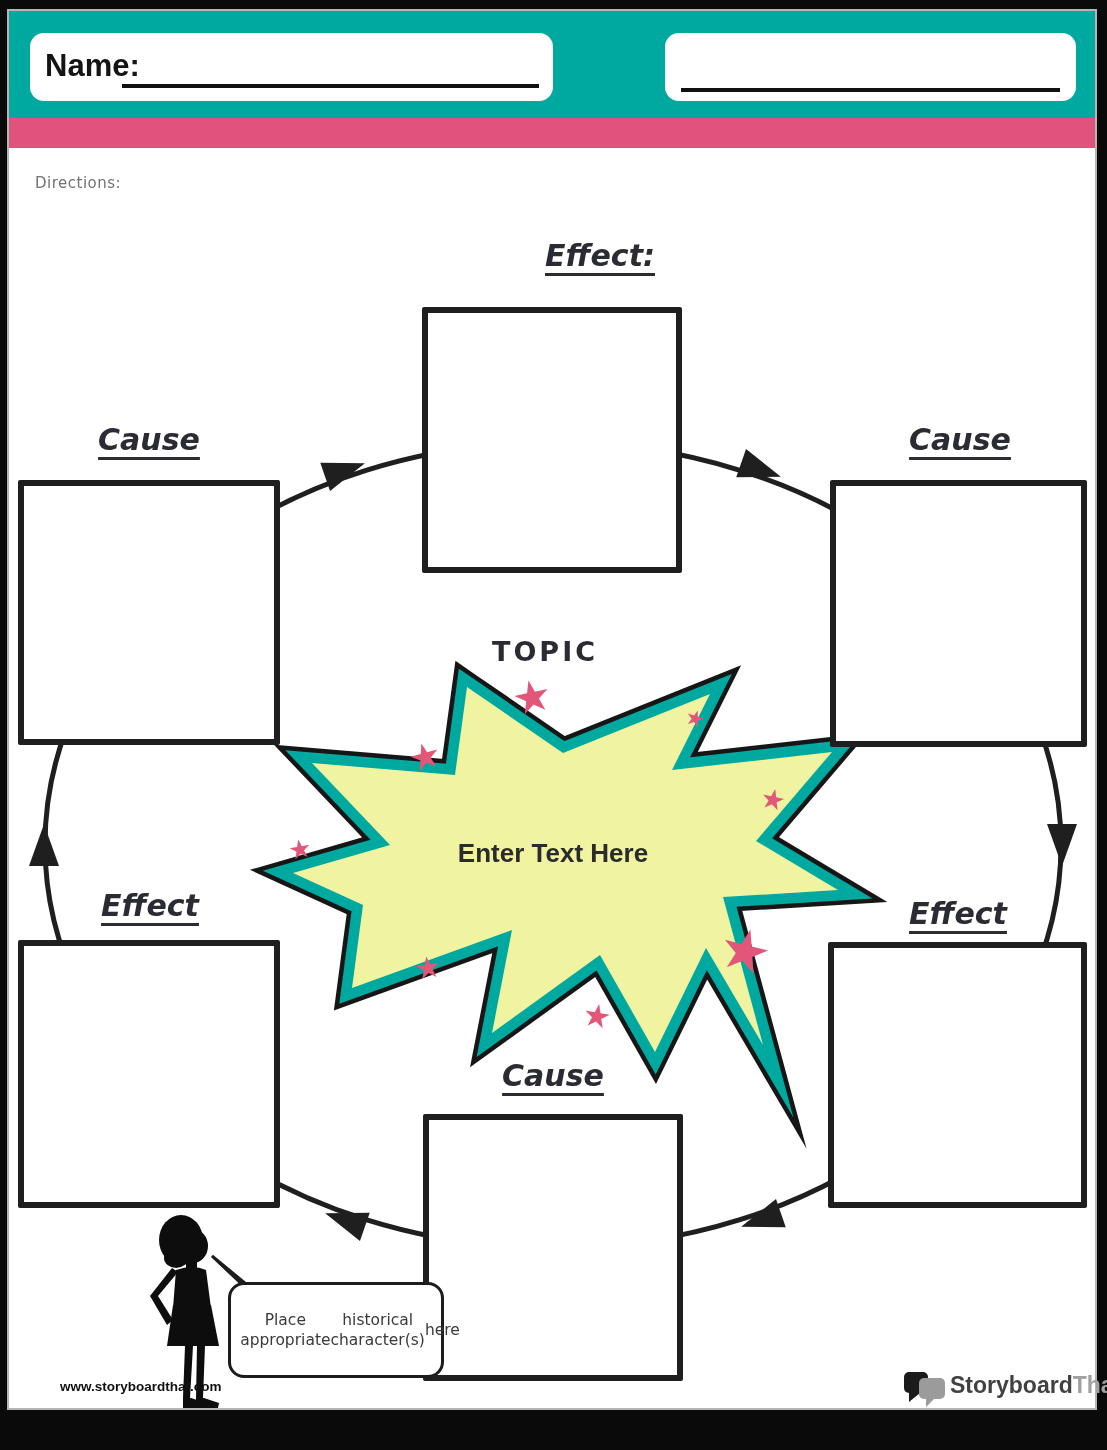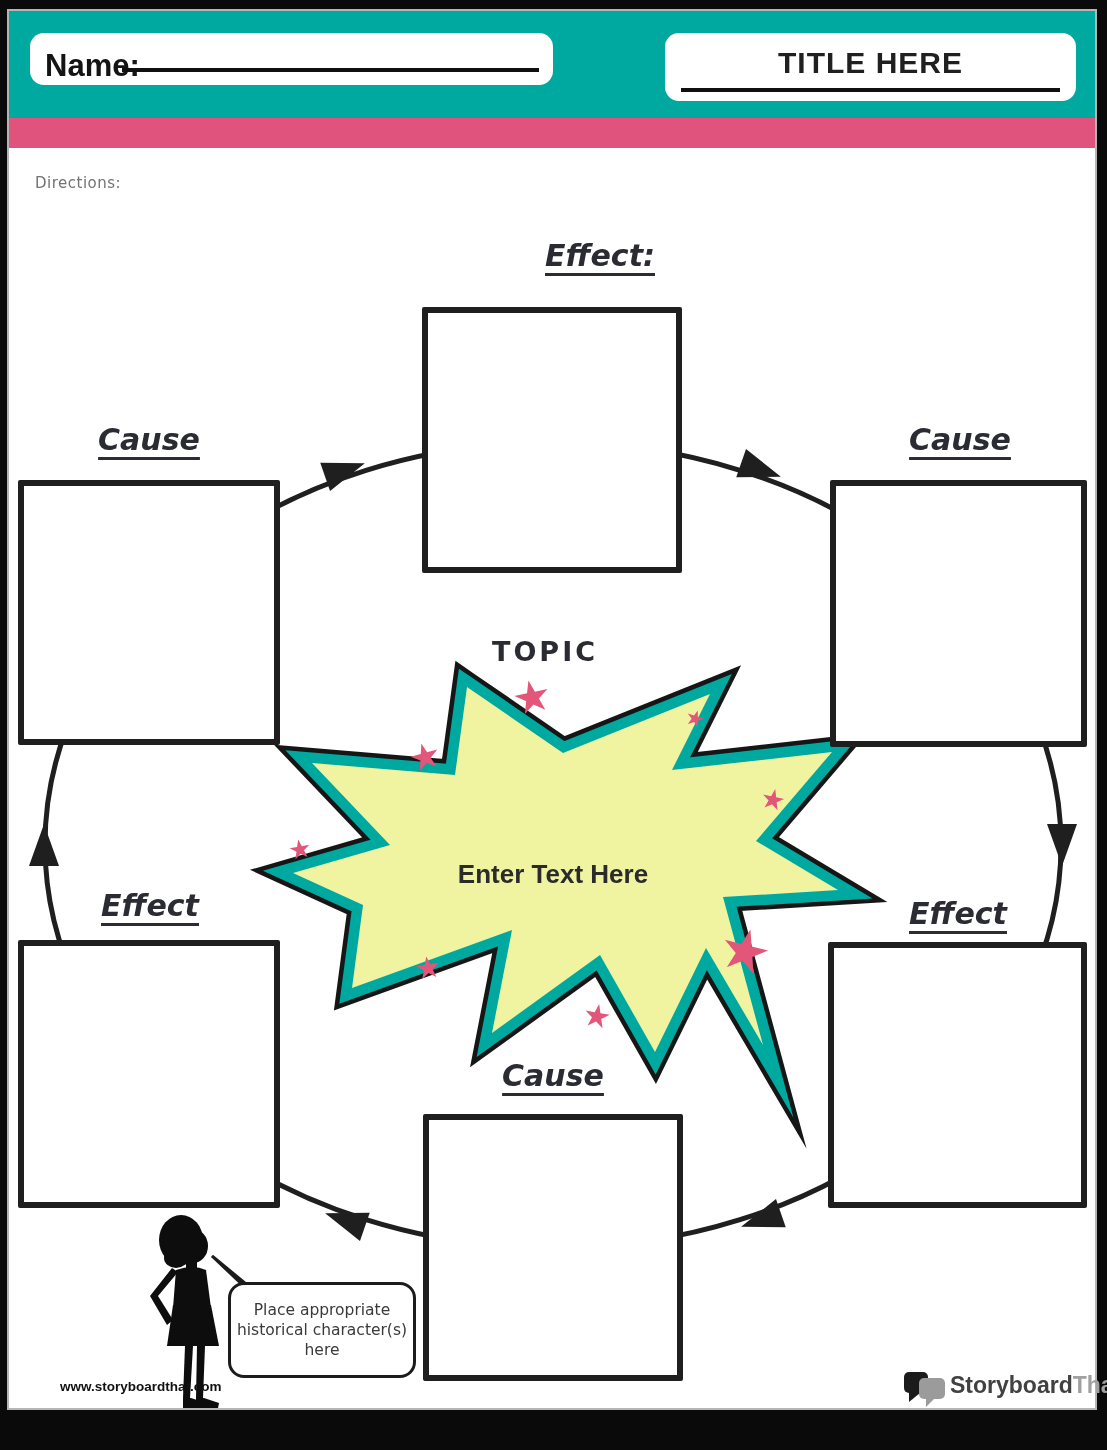--- a/index.html
+++ b/index.html
@@ -10,21 +10,21 @@
     font-family:"DejaVu Sans",sans-serif;
     overflow:hidden;
   }
   .page{
     position:absolute;left:9px;top:11px;width:1086px;height:1397px;
     background:#ffffff;box-shadow:0 0 0 2px #b5b5b5;
   }
   .teal-band{position:absolute;left:9px;top:11px;width:1086px;height:107px;background:#00a9a0;}
   .pink-band{position:absolute;left:9px;top:118px;width:1086px;height:30px;background:#e0537c;}
   .name-box{
-    position:absolute;left:30px;top:33px;width:523px;height:52px;
+    position:absolute;left:30px;top:33px;width:523px;height:68px;
     background:#fff;border-radius:14px;
   }
   .name-label{
     position:absolute;left:15px;top:15px;
     font-family:"Liberation Sans",sans-serif;font-weight:bold;font-size:31px;color:#141414;
   }
   .name-line{position:absolute;left:92px;right:14px;bottom:13px;height:4px;background:#101010;}
   .title-box{
     position:absolute;left:665px;top:33px;width:411px;height:68px;
     background:#fff;border-radius:14px;text-align:center;
@@ -48,31 +48,31 @@
     font-style:italic;font-weight:bold;font-size:30px;color:#2b2b33;
     text-decoration:underline;text-decoration-thickness:3px;text-underline-offset:7px;
     white-space:nowrap;
   }
   .topic-heading{
     position:absolute;transform:translateX(-50%);
     font-weight:bold;font-size:27px;letter-spacing:3px;color:#2b2b33;white-space:nowrap;
   }
   .burst-text{
     position:absolute;transform:translateX(-50%);
-    font-family:"Liberation Sans",sans-serif;font-weight:bold;font-size:26px;color:#2b2b2b;white-space:nowrap;margin-top:21px;
+    font-family:"Liberation Sans",sans-serif;font-weight:bold;font-size:26px;color:#2b2b2b;white-space:nowrap;
   }
   .star{
     position:absolute;color:#e25679;line-height:1;
     transform:translate(-50%,-50%);
   }
   .speech-bubble{
     position:absolute;left:228px;top:1282px;width:182px;height:90px;
     background:#fff;border:3px solid #1c1c1c;border-radius:16px;
-    display:flex;flex-direction:column;align-items:center;justify-content:center;
-    font-size:15.5px;color:#3a3a3a;line-height:1.3;text-align:center;
+    display:flex;flex-direction:row;align-items:center;justify-content:center;
+    font-size:15.5px;color:#3a3a3a;line-height:1.3;text-align:center;padding-left:28px;
   }
   .website{
     position:absolute;left:28px;top:1379px;
     font-family:"Liberation Sans",sans-serif;font-weight:bold;font-size:13.5px;color:#111;margin-left:32px;
   }
   .brand{
     position:absolute;left:950px;top:1372px;
     font-family:"Liberation Sans",sans-serif;font-weight:600;font-size:23px;white-space:nowrap;
   }
   .brand .b1{color:#414141;margin-top:41px;}
@@ -83,21 +83,20 @@
 
 <div class="page"></div>
 <div class="teal-band"></div>
 <div class="pink-band"></div>
 
 <div class="name-box">
   <span class="name-label">Name:</span>
   <div class="name-line"></div>
 </div>
 <div class="title-box">
-  <span class="title-label">TITLE HERE</span>
   <div class="title-line"></div>
 </div>
 
 <div class="directions">Directions:</div>
 
 <svg class="diagram" width="1107" height="1450" viewBox="0 0 1107 1450">
 
   <ellipse cx="553" cy="845" rx="508" ry="403" fill="none" stroke="#1f1f1f" stroke-width="5"></ellipse>
 
   <g fill="#1f1f1f">

